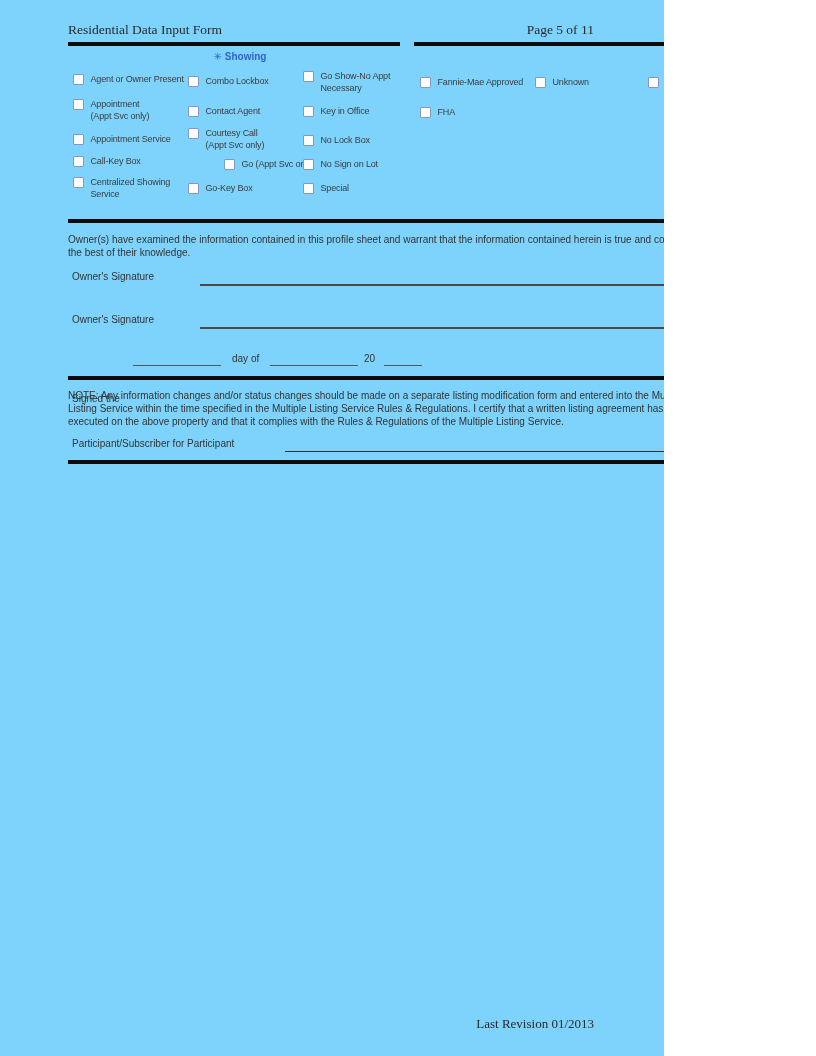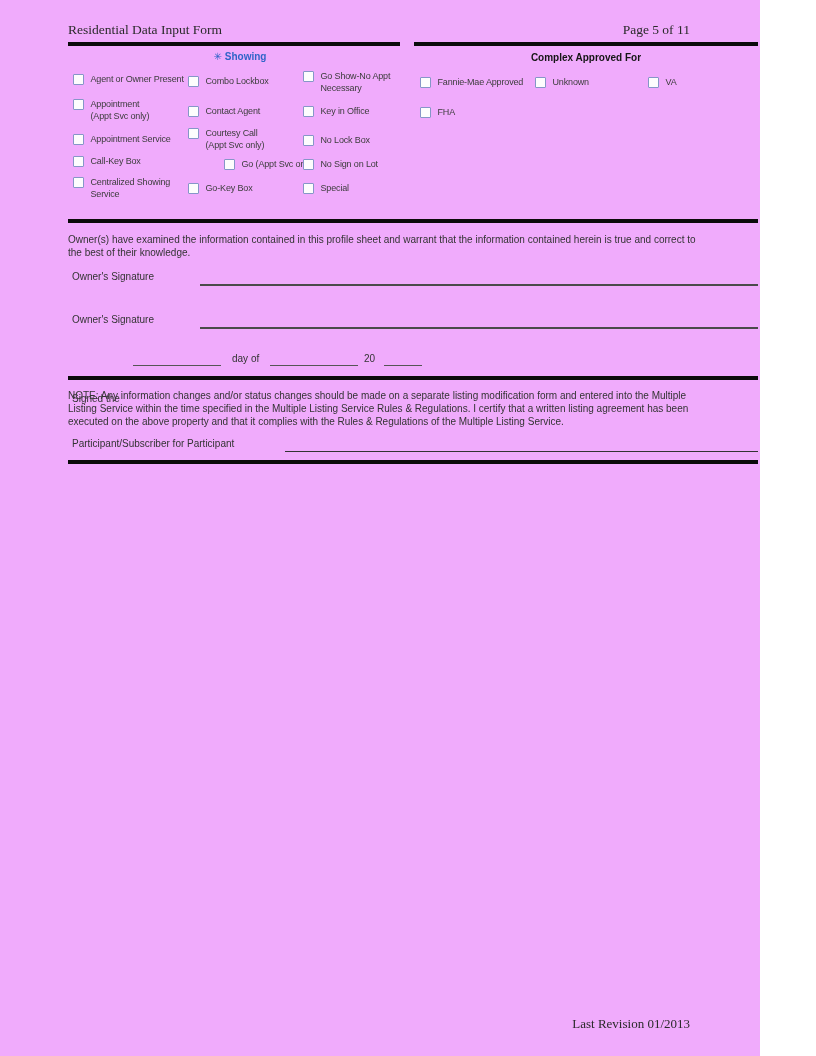--- a/index.html
+++ b/index.html
@@ -1,19 +1,19 @@
 <!DOCTYPE html>
 <html><head>
 <meta charset="utf-8">
 <style>
   html,body{margin:0;padding:0;background:#ffffff;}
   .page{
     position:relative;
-    width:760px;height:1056px;
-    background:#f0abfc;
+    width:664px;height:1056px;
+    background:#7dd3fc;
     font-family:"Liberation Sans","DejaVu Sans",sans-serif;
     overflow:hidden;
   }
   .serif{font-family:"Liberation Serif","DejaVu Serif",serif;}
   .abs{position:absolute;}
   .doc-title{left:68px;top:22px;font-size:13.5px;color:#2a2a2a;}
   .page-num{right:70px;top:22px;font-size:13.5px;color:#2a2a2a;}
   .rule{background:#0b0b0b;}
   .rule-left{left:68px;top:42px;width:332px;height:3.5px;}
   .rule-right{left:414px;top:42px;width:344px;height:3.5px;}
@@ -59,21 +59,20 @@
 
   <div class="abs serif doc-title">Residential Data Input Form</div>
   <div class="abs serif page-num">Page 5 of 11</div>
   <div class="abs rule rule-left"></div>
   <div class="abs rule rule-right"></div>
 
   <div class="abs sec-title showing-title">
     <span style="font-family:&quot;DejaVu Sans&quot;,sans-serif;">✳</span>
     <span>Showing</span>
   </div>
-  <div class="abs sec-title complex-title">Complex Approved For</div>
 
   <div class="cb-item" style="left:73px;top:73px;">
     <span class="cb"></span>
     <span class="cb-label">Agent or Owner Present</span>
   </div>
   <div class="cb-item" style="left:73px;top:98px;">
     <span class="cb"></span>
     <span class="cb-label">Appointment
 (Appt Svc only)</span>
   </div>

